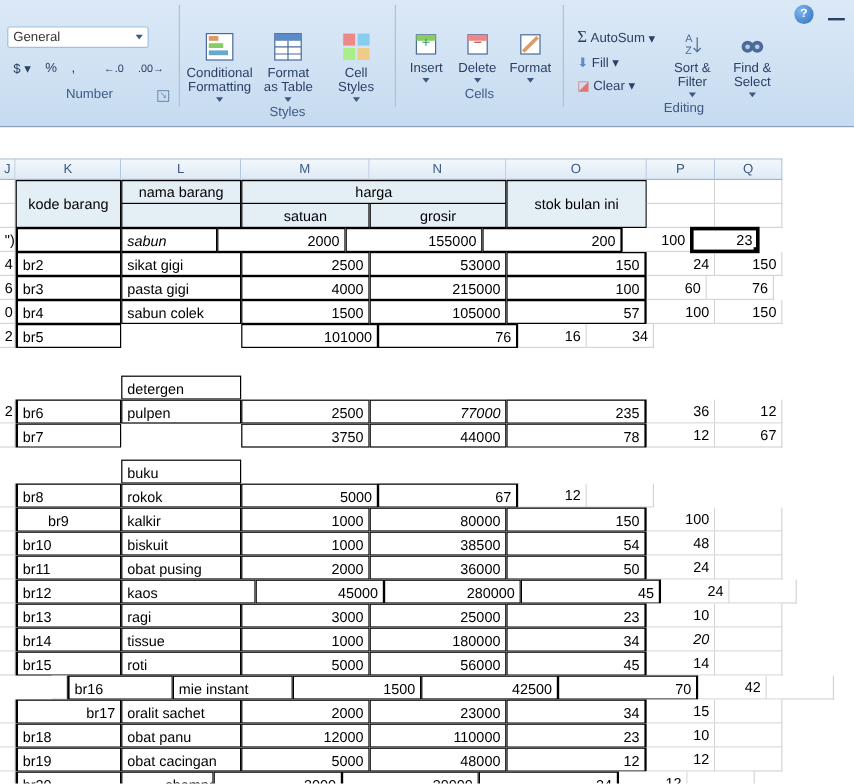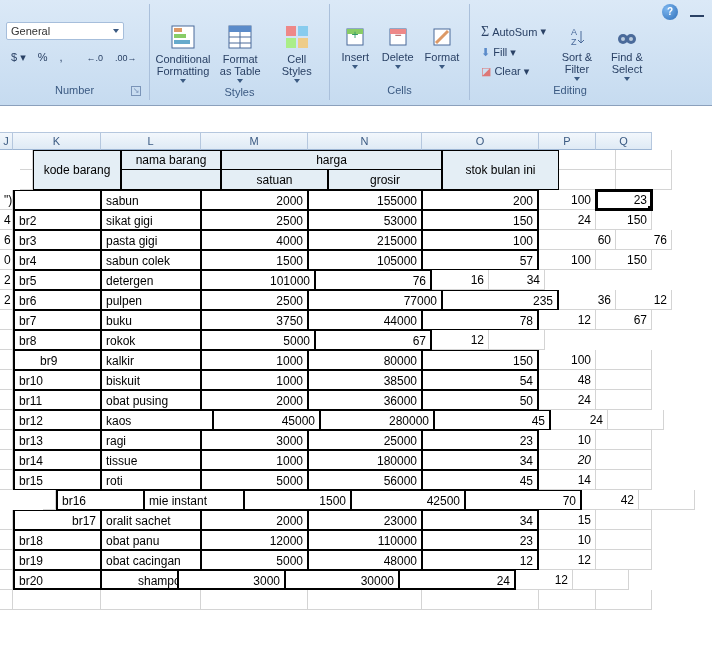--- a/index.html
+++ b/index.html
@@ -42,24 +42,24 @@
   .min-icon {
     width: 14px; height: 2px;
     background: #2a4165;
     margin-top: 8px;
   }
   .ribbon-group {
     border-right: 1px solid #aac0db;
     padding: 18px 6px 2px 6px;
     display: flex;
     flex-direction: column;
-    justify-content: center;
+    justify-content: flex-start;
     position: relative;
     margin-top: 4px;
-    margin-bottom: 5px;
+    margin-bottom: 16px;
   }
   .ribbon-group-label {
     text-align: center;
     color: #3b5a82;
     font-size: 11px;
     padding-bottom: 2px;
     position: relative;
   }
   .dialog-launcher {
     position: absolute;
@@ -331,21 +331,21 @@
       <div class="col-header" style="width: 13px;">J</div>
       <div class="col-header" style="width: 88px;">K</div>
       <div class="col-header" style="width: 100px;">L</div>
       <div class="col-header" style="width: 107px;">M</div>
       <div class="col-header" style="width: 114px;">N</div>
       <div class="col-header" style="width: 117px;">O</div>
       <div class="col-header" style="width: 57px;">P</div>
       <div class="col-header" style="width: 56px;">Q</div>
     </div>
   <div id="grid">
-      <div style="display: flex; align-items: flex-start; padding-left: 20px;">
+      <div style="display: flex; align-items: flex-start;">
         <div>
           <div class="cell " style="width: 13px;"></div>
           <div class="cell " style="width: 13px;"></div>
         </div>
         <div class="hdrcell" style="width: 88px; height: 40px;">kode barang</div>
         <div>
           <div class="hdrcell" style="width: 100px; height: 20px;">nama barang</div>
           <div class="hdrcell" style="width: 100px; height: 20px; border-top: none;"></div>
         </div>
         <div>
@@ -361,21 +361,21 @@
           <div class="cell " style="width: 57px;"></div>
         </div>
         <div>
           <div class="cell " style="width: 56px;"></div>
           <div class="cell " style="width: 56px;"></div>
         </div>
       </div>
       <div style="display: flex;">
         <div class="cell num" style="width: 13px;">"))</div>
         <div class="cell thinb" style="width: 88px; border-left: 2px solid rgb(0, 0, 0);"></div>
-        <div class="cell thinb" style="width: 100px;">sabun</div>
+        <div class="cell thinb" style="width: 80px; font-style: italic;">sabun</div>
         <div class="cell num thinb" style="width: 107px;">2000</div>
         <div class="cell num thinb" style="width: 114px;">155000</div>
         <div class="cell num thinb" style="width: 117px; border-right: 2px solid rgb(0, 0, 0);">200</div>
         <div class="cell num" style="width: 57px;">100</div>
         <div class="cell num active-cell" style="width: 56px; position: relative;">23<div class="fill-handle" style="right: -2px; bottom: -2px;"></div></div>
       </div>
       <div style="display: flex;">
         <div class="cell num" style="width: 13px;">4</div>
         <div class="cell thinb" style="width: 88px; border-left: 2px solid rgb(0, 0, 0);">br2</div>
         <div class="cell thinb" style="width: 100px;">sikat gigi</div>
@@ -385,56 +385,56 @@
         <div class="cell num" style="width: 57px;">24</div>
         <div class="cell num" style="width: 56px;">150</div>
       </div>
       <div style="display: flex;">
         <div class="cell num" style="width: 13px;">6</div>
         <div class="cell thinb" style="width: 88px; border-left: 2px solid rgb(0, 0, 0);">br3</div>
         <div class="cell thinb" style="width: 100px;">pasta gigi</div>
         <div class="cell num thinb" style="width: 107px;">4000</div>
         <div class="cell num thinb" style="width: 114px;">215000</div>
         <div class="cell num thinb" style="width: 117px; border-right: 2px solid rgb(0, 0, 0);">100</div>
-        <div class="cell num" style="width: 77px;">60</div>
+        <div class="cell num" style="width: 50px;">60</div>
         <div class="cell num" style="width: 56px;">76</div>
       </div>
       <div style="display: flex;">
         <div class="cell num" style="width: 13px;">0</div>
         <div class="cell thinb" style="width: 88px; border-left: 2px solid rgb(0, 0, 0);">br4</div>
         <div class="cell thinb" style="width: 100px;">sabun colek</div>
         <div class="cell num thinb" style="width: 107px;">1500</div>
         <div class="cell num thinb" style="width: 114px;">105000</div>
         <div class="cell num thinb" style="width: 117px; border-right: 2px solid rgb(0, 0, 0);">57</div>
         <div class="cell num" style="width: 57px;">100</div>
         <div class="cell num" style="width: 56px;">150</div>
       </div>
       <div style="display: flex;">
         <div class="cell num" style="width: 13px;">2</div>
         <div class="cell thinb" style="width: 88px; border-left: 2px solid rgb(0, 0, 0);">br5</div>
-        <div class="cell thinb" style="width: 100px;">detergen</div>
+        <div class="cell thinb" style="width: 100px; margin-top: 43px;">detergen</div>
         <div class="cell num thinb" style="width: 114px;">101000</div>
         <div class="cell num thinb" style="width: 117px; border-right: 2px solid rgb(0, 0, 0);">76</div>
         <div class="cell num" style="width: 57px;">16</div>
         <div class="cell num" style="width: 56px;">34</div>
       </div>
       <div style="display: flex;">
         <div class="cell num" style="width: 13px;">2</div>
         <div class="cell thinb" style="width: 88px; border-left: 2px solid rgb(0, 0, 0);">br6</div>
         <div class="cell thinb" style="width: 100px;">pulpen</div>
         <div class="cell num thinb" style="width: 107px;">2500</div>
-        <div class="cell num thinb" style="width: 134px;">77000</div>
+        <div class="cell num thinb" style="width: 114px; font-style: italic;">77000</div>
         <div class="cell num thinb" style="width: 117px; border-right: 2px solid rgb(0, 0, 0);">235</div>
         <div class="cell num" style="width: 57px;">36</div>
         <div class="cell num" style="width: 56px;">12</div>
       </div>
       <div style="display: flex;">
         <div class="cell num" style="width: 13px;"></div>
         <div class="cell thinb" style="width: 88px; border-left: 2px solid rgb(0, 0, 0);">br7</div>
-        <div class="cell thinb" style="width: 100px;">buku</div>
+        <div class="cell thinb" style="width: 100px; margin-top: 30px;">buku</div>
         <div class="cell num thinb" style="width: 107px;">3750</div>
         <div class="cell num thinb" style="width: 114px;">44000</div>
         <div class="cell num thinb" style="width: 117px; border-right: 2px solid rgb(0, 0, 0);">78</div>
         <div class="cell num" style="width: 57px;">12</div>
         <div class="cell num" style="width: 56px;">67</div>
       </div>
       <div style="display: flex;">
         <div class="cell num" style="width: 13px;"></div>
         <div class="cell thinb" style="width: 88px; border-left: 2px solid rgb(0, 0, 0);">br8</div>
         <div class="cell thinb" style="width: 100px;">rokok</div>

